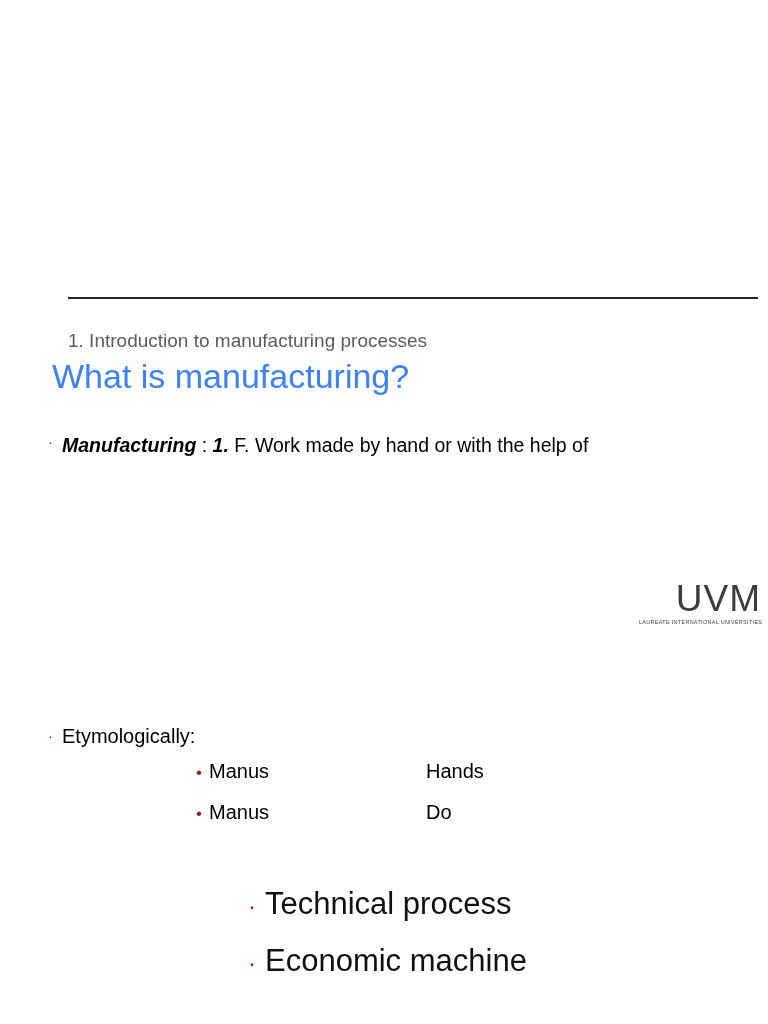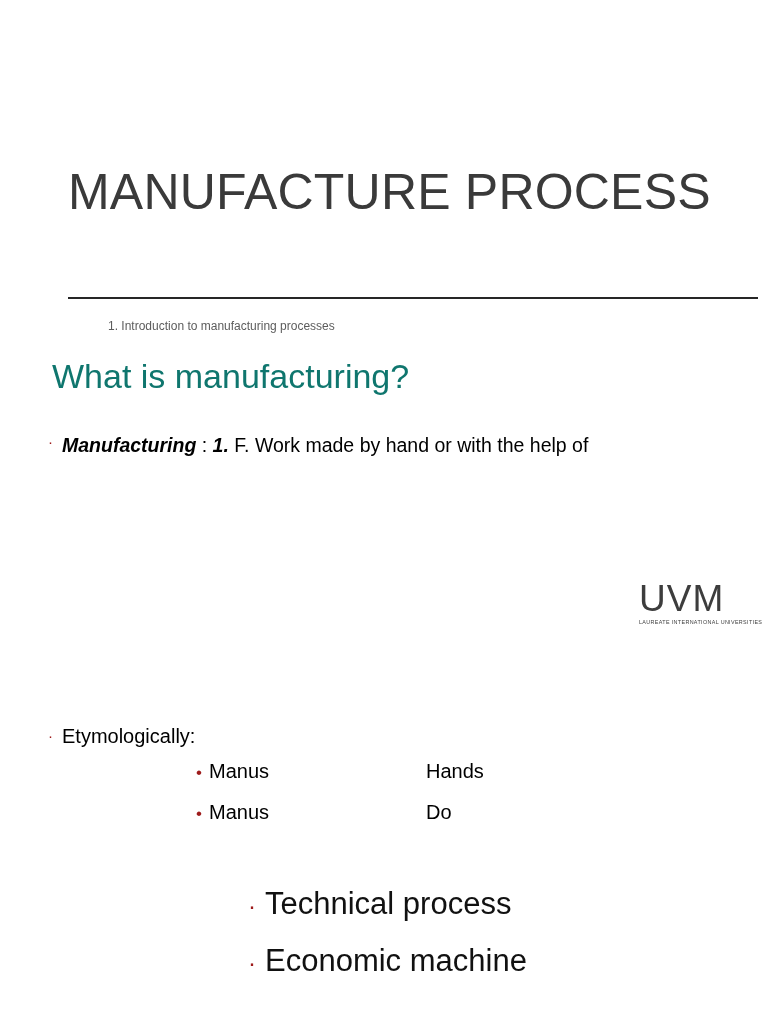--- a/index.html
+++ b/index.html
@@ -43,33 +43,32 @@
     top: 297px;
     width: 690px;
     height: 0;
     border-top: 2px solid #262626;
   }
 
   
   .section-label {
     position: absolute;
     left: 68px;
-    top: 319px;
-    font-size: 12px;
+    top: 330px;
+    font-size: 19px;
     font-weight: 400;
     color: #5c5c5c;
-    margin-left: 40px;
   }
   .section-heading {
     position: absolute;
     left: 52px;
     top: 357px;
     font-size: 34px;
     font-weight: 400;
-    color: #0f766e;
+    color: #3b82f6;
   }
 
   
   .definition {
     position: absolute;
     left: 48px;
     top: 431px;
     width: 700px;
   }
   .def-line1 {
@@ -93,21 +92,21 @@
     flex: 0 0 14px;
     text-align: left;
   }
   .def-text b { font-weight: 700; font-style: italic; }
 
   
   .logo {
     position: absolute;
     left: 639px;
     top: 580px;
-    text-align: left;
+    text-align: right;
     width: 122px;
   }
   .logo-mark {
     font-size: 37px;
     line-height: 1;
     letter-spacing: 1px;
     font-weight: 400;
     color: #3d3d3d;
   }
   .logo-tag {
@@ -169,23 +168,20 @@
     font-size: 24px;
     width: 17px;
     flex: 0 0 17px;
   }
 </style>
 </head>
 <body>
 
 <div class="slide">
 
-  <div class="title-block">
-    <div class="slide-title">MANUFACTURE PROCESS</div>
-  </div>
   <div class="title-rule"></div>
 
   <div class="section-label">1. Introduction to manufacturing processes</div>
   <div class="section-heading">What is manufacturing?</div>
 
   <div class="definition">
     <div class="def-line1">
       <span class="bullet-sm">·</span>
       <span class="def-text"><b>Manufacturing</b><span> : </span><b>1.</b><span> F. Work made by hand or with the help of</span></span>
     </div>

